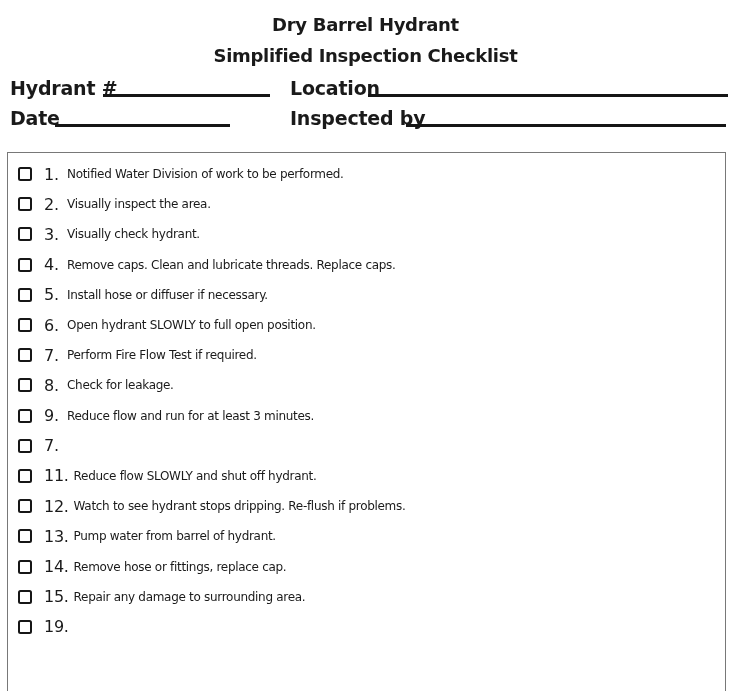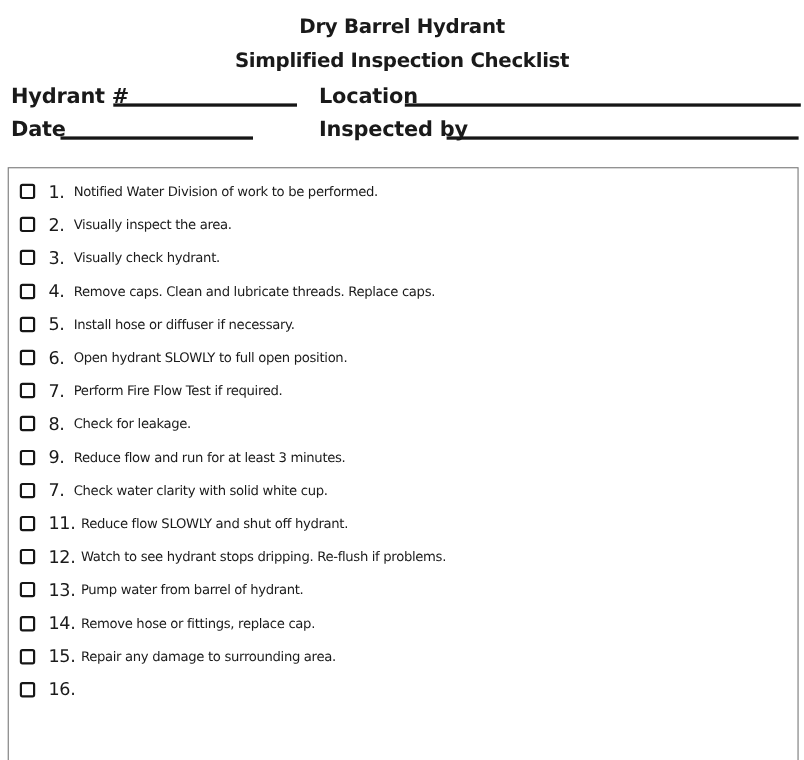--- a/index.html
+++ b/index.html
@@ -152,21 +152,20 @@
         <span class="itext">Check for leakage.</span>
       </div>
       <div class="row">
         <span class="cbx"></span>
         <span class="num">9.</span>
         <span class="itext">Reduce flow and run for at least 3 minutes.</span>
       </div>
       <div class="row">
         <span class="cbx"></span>
         <span class="num">7.</span>
-        <span class="itext">Check water clarity with solid white cup.</span>
       </div>
       <div class="row">
         <span class="cbx"></span>
         <span class="num">11.</span>
         <span class="itext">Reduce flow SLOWLY and shut off hydrant.</span>
       </div>
       <div class="row">
         <span class="cbx"></span>
         <span class="num">12.</span>
         <span class="itext">Watch to see hydrant stops dripping. Re-flush if problems.</span>
@@ -181,17 +180,17 @@
         <span class="num">14.</span>
         <span class="itext">Remove hose or fittings, replace cap.</span>
       </div>
       <div class="row">
         <span class="cbx"></span>
         <span class="num">15.</span>
         <span class="itext">Repair any damage to surrounding area.</span>
       </div>
       <div class="row">
         <span class="cbx"></span>
-        <span class="num">16.</span>
+        <span class="num">19.</span>
       </div>
     </div>
 
 </div>
 
 </body></html>

